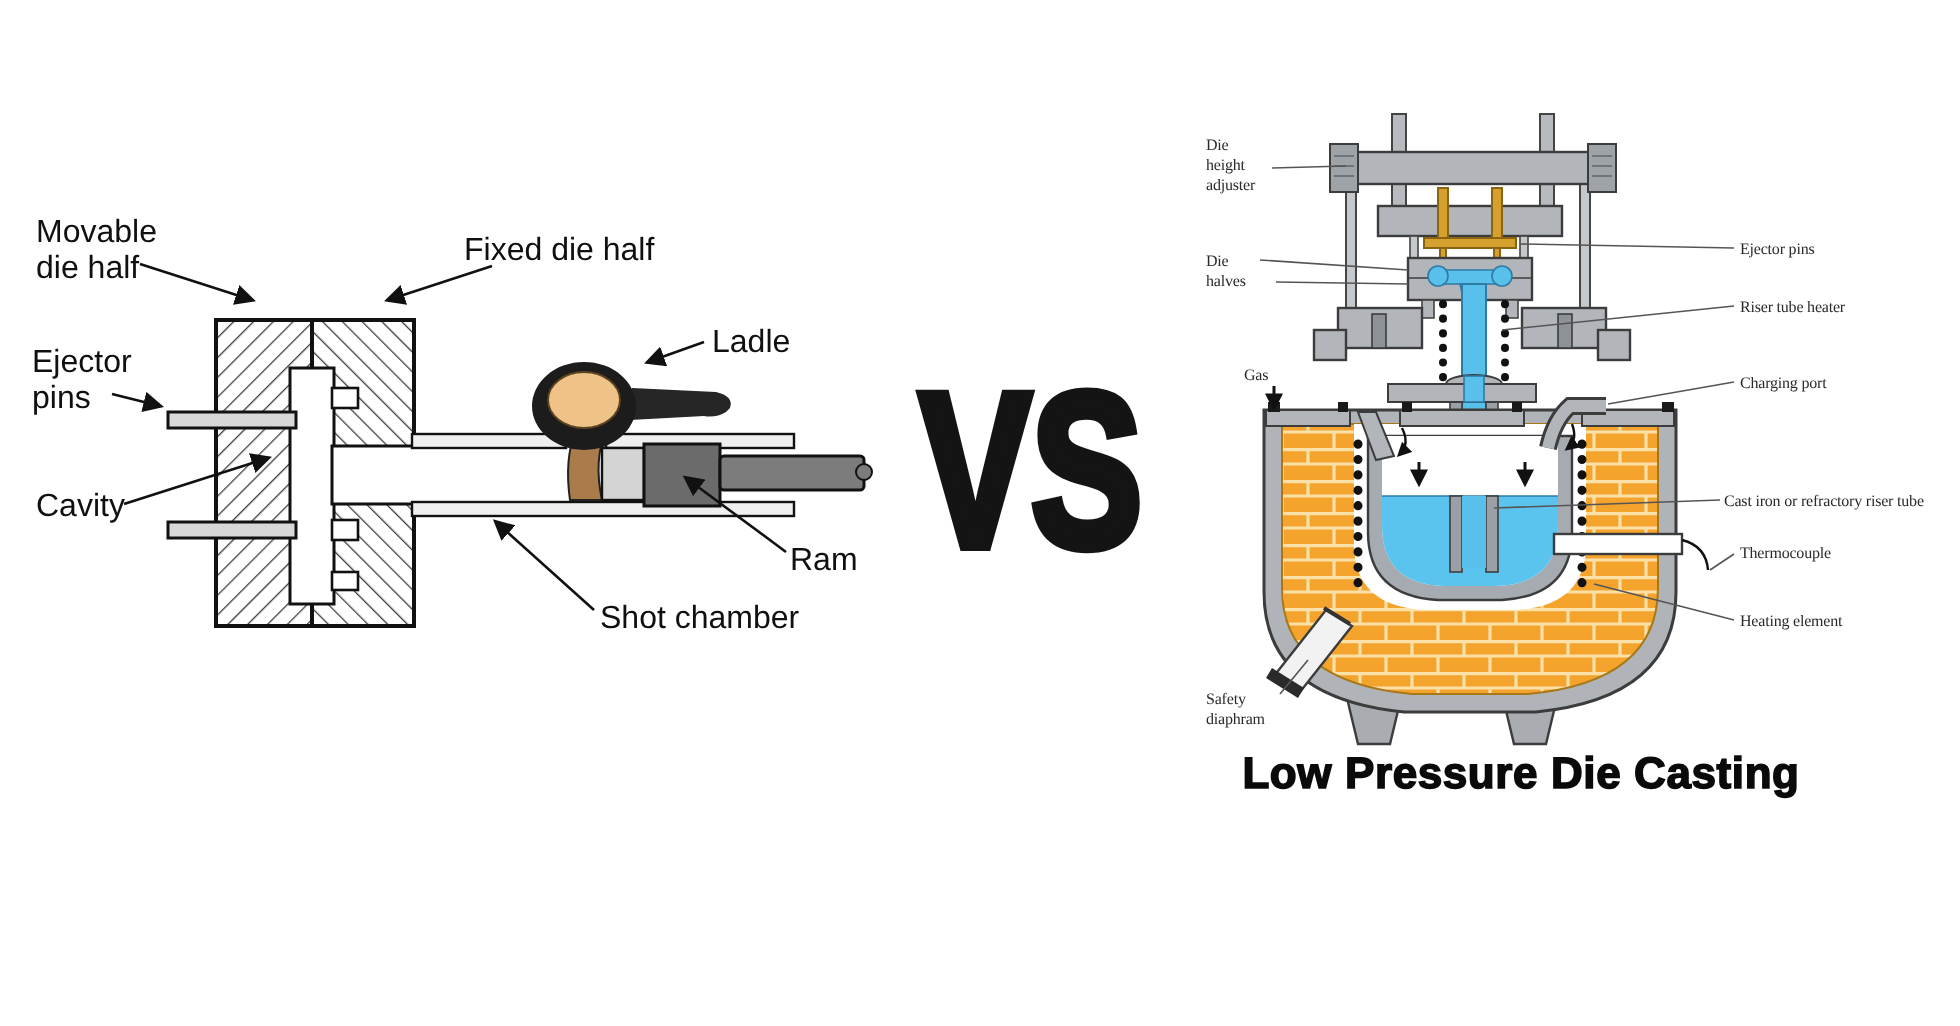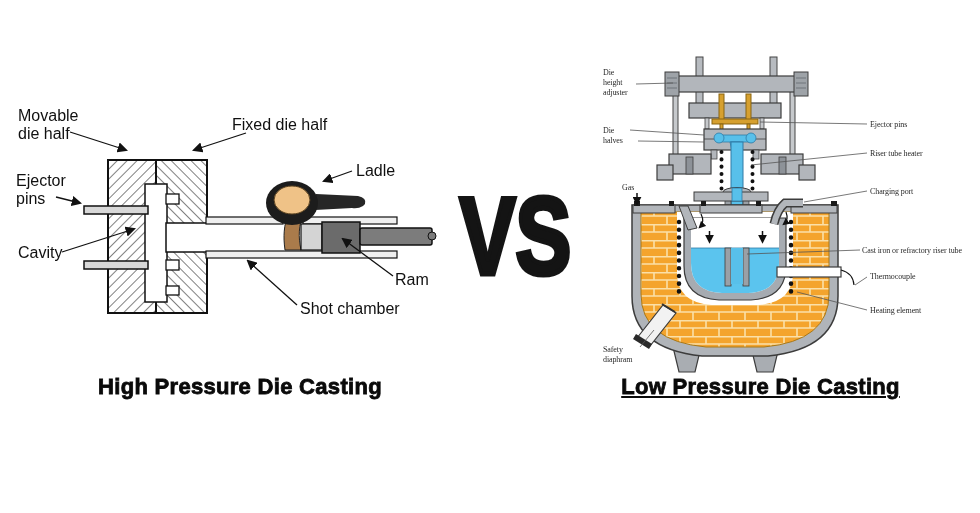--- a/index.html
+++ b/index.html
@@ -5,21 +5,21 @@
   html,body{margin:0;padding:0;background:#fff;}
   .canvas{position:relative;width:980px;height:513px;background:#fff;overflow:hidden;
           font-family:"Liberation Sans",sans-serif;}
   svg{position:absolute;top:0;}
   .svg-left{left:0;}
   .svg-right{left:570px;}
   .caption{position:absolute;text-align:center;font-weight:bold;font-size:22px;
            color:#0a0a0a;-webkit-text-stroke:0.8px #0a0a0a;letter-spacing:0.3px;
            font-family:"Liberation Sans",sans-serif;}
   .caption-left{left:55px;top:374px;width:370px;}
-  .caption-right{left:578px;top:374px;width:365px;text-decoration:underline;}
+  .caption-right{left:578px;top:374px;width:365px;}
   .vs{position:absolute;left:443px;top:181px;width:140px;text-align:center;
       font-size:110px;line-height:1;font-weight:bold;color:#141414;
       -webkit-text-stroke:5px #141414;transform:scaleX(0.76);transform-origin:center;
       font-family:"Liberation Sans",sans-serif;}
   .lbl-left{font-family:"Liberation Sans",sans-serif;font-size:16px;fill:#101010;}
   .lbl-right{font-family:"Liberation Serif",serif;font-size:8px;fill:#2a2a2a;letter-spacing:-0.1px;}
 </style>
 </head>
 <body>
 
@@ -254,15 +254,14 @@
     <text class="lbl-right" x="300" y="127">Ejector pins</text>
     <text class="lbl-right" x="300" y="156">Riser tube heater</text>
     <text class="lbl-right" x="300" y="194">Charging port</text>
     <text class="lbl-right" x="292" y="253">Cast iron or refractory riser tube</text>
     <text class="lbl-right" x="300" y="279">Thermocouple</text>
     <text class="lbl-right" x="300" y="313">Heating element</text>
     <text class="lbl-right" x="33" y="352">Safety</text>
     <text class="lbl-right" x="33" y="362">diaphram</text>
   </svg>
 
-  <div class="caption caption-left">High Pressure Die Casting</div>
   <div class="caption caption-right">Low Pressure Die Casting</div>
 </div>
 
 </body></html>

